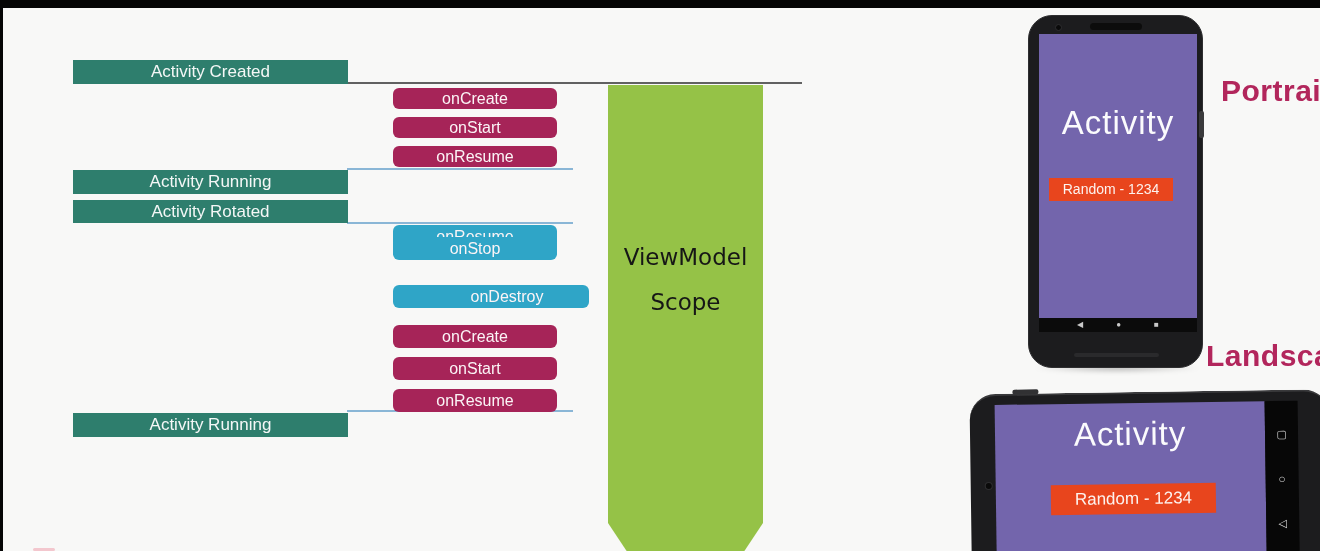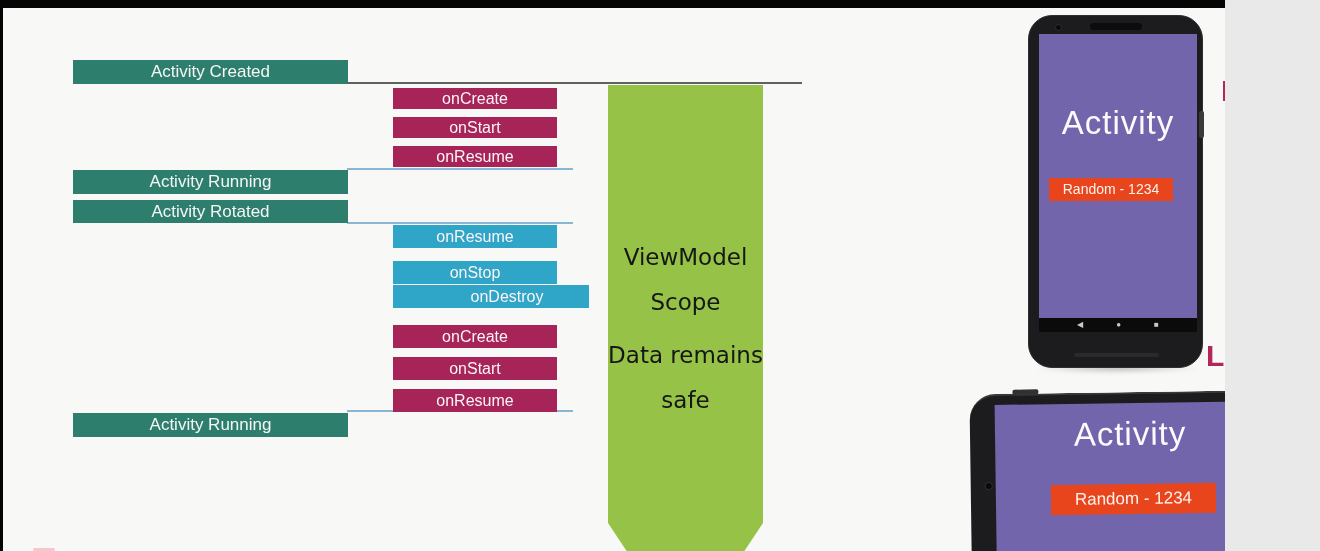--- a/index.html
+++ b/index.html
@@ -1,31 +1,32 @@
 <!DOCTYPE html>
 <html style="--teal: #2e7e6d; --crimson: #a62458; --blue: #2fa5c7; --green: #95c247; --purple: #7365ac; --orange: #e8451d; --labelPink: #b2265c;"><head>
 <meta charset="utf-8">
 <style>
   html,body{margin:0;padding:0;background:#e9e9e9;}
   #canvas{
-    position:relative;width:1225px;height:551px;overflow:hidden;
+    position:relative;width:1320px;height:551px;overflow:hidden;
     background:#f8f8f7;font-family:"Liberation Sans",sans-serif;
   }
   .letterbox-top{position:absolute;left:0;top:0;width:1320px;height:8px;background:#050505;}
   .letterbox-left{position:absolute;left:0;top:0;width:3px;height:551px;background:#050505;}
 
   
   .state-bar{
     position:absolute;left:73px;width:275px;height:24px;background:var(--teal);
     color:#f4f7f6;font-size:17px;text-align:center;line-height:24px;
   }
   
   .cb{
     position:absolute;left:393px;width:164px;color:#fbf4f6;font-size:16px;
     text-align:center;
+    border-radius:6px;
   }
   .cb.c{background:var(--crimson);height:21px;line-height:21px;}
   .cb.b{background:var(--blue);height:23px;line-height:23px;}
 
   .line{position:absolute;height:2px;}
   .line.gray{background:#616161;}
   .line.lblue{background:#8ab6d6;}
 
   
   .arrow{
@@ -101,29 +102,28 @@
 
   <div class="state-bar" style="top:60px;">Activity Created</div>
   <div class="state-bar" style="top:170px;">Activity Running</div>
   <div class="state-bar" style="top:200px;height:23px;line-height:23px;">Activity Rotated</div>
   <div class="state-bar" style="top:413px;">Activity Running</div>
 
   <div class="cb c" style="top:88px;">onCreate</div>
   <div class="cb c" style="top:117px;">onStart</div>
   <div class="cb c" style="top:146px;">onResume</div>
   <div class="cb b" style="top:225px;">onResume</div>
-  <div class="cb b" style="top:261px;">onStop</div>
+  <div class="cb b" style="top:237px;">onStop</div>
   <div class="cb b" style="top:285px;padding-left:32px;">onDestroy</div>
   <div class="cb c" style="top:325px;height:23px;line-height:23px;">onCreate</div>
   <div class="cb c" style="top:357px;height:23px;line-height:23px;">onStart</div>
   <div class="cb c" style="top:389px;height:23px;line-height:23px;">onResume</div>
 
   <div class="arrow">
     <div class="scope-text scope-title">ViewModel Scope</div>
-    <div class="scope-text scope-sub">Data remains safe</div>
   </div>
 
   <div class="phone-shadow"></div>
   <div class="phone" id="portrait-phone">
     <div class="speaker"></div>
     <div class="cam"></div>
     <div class="side-btn"></div>
     <div class="chin-slot"></div>
     <div class="screen">
       <div class="activity-title">Activity</div>

